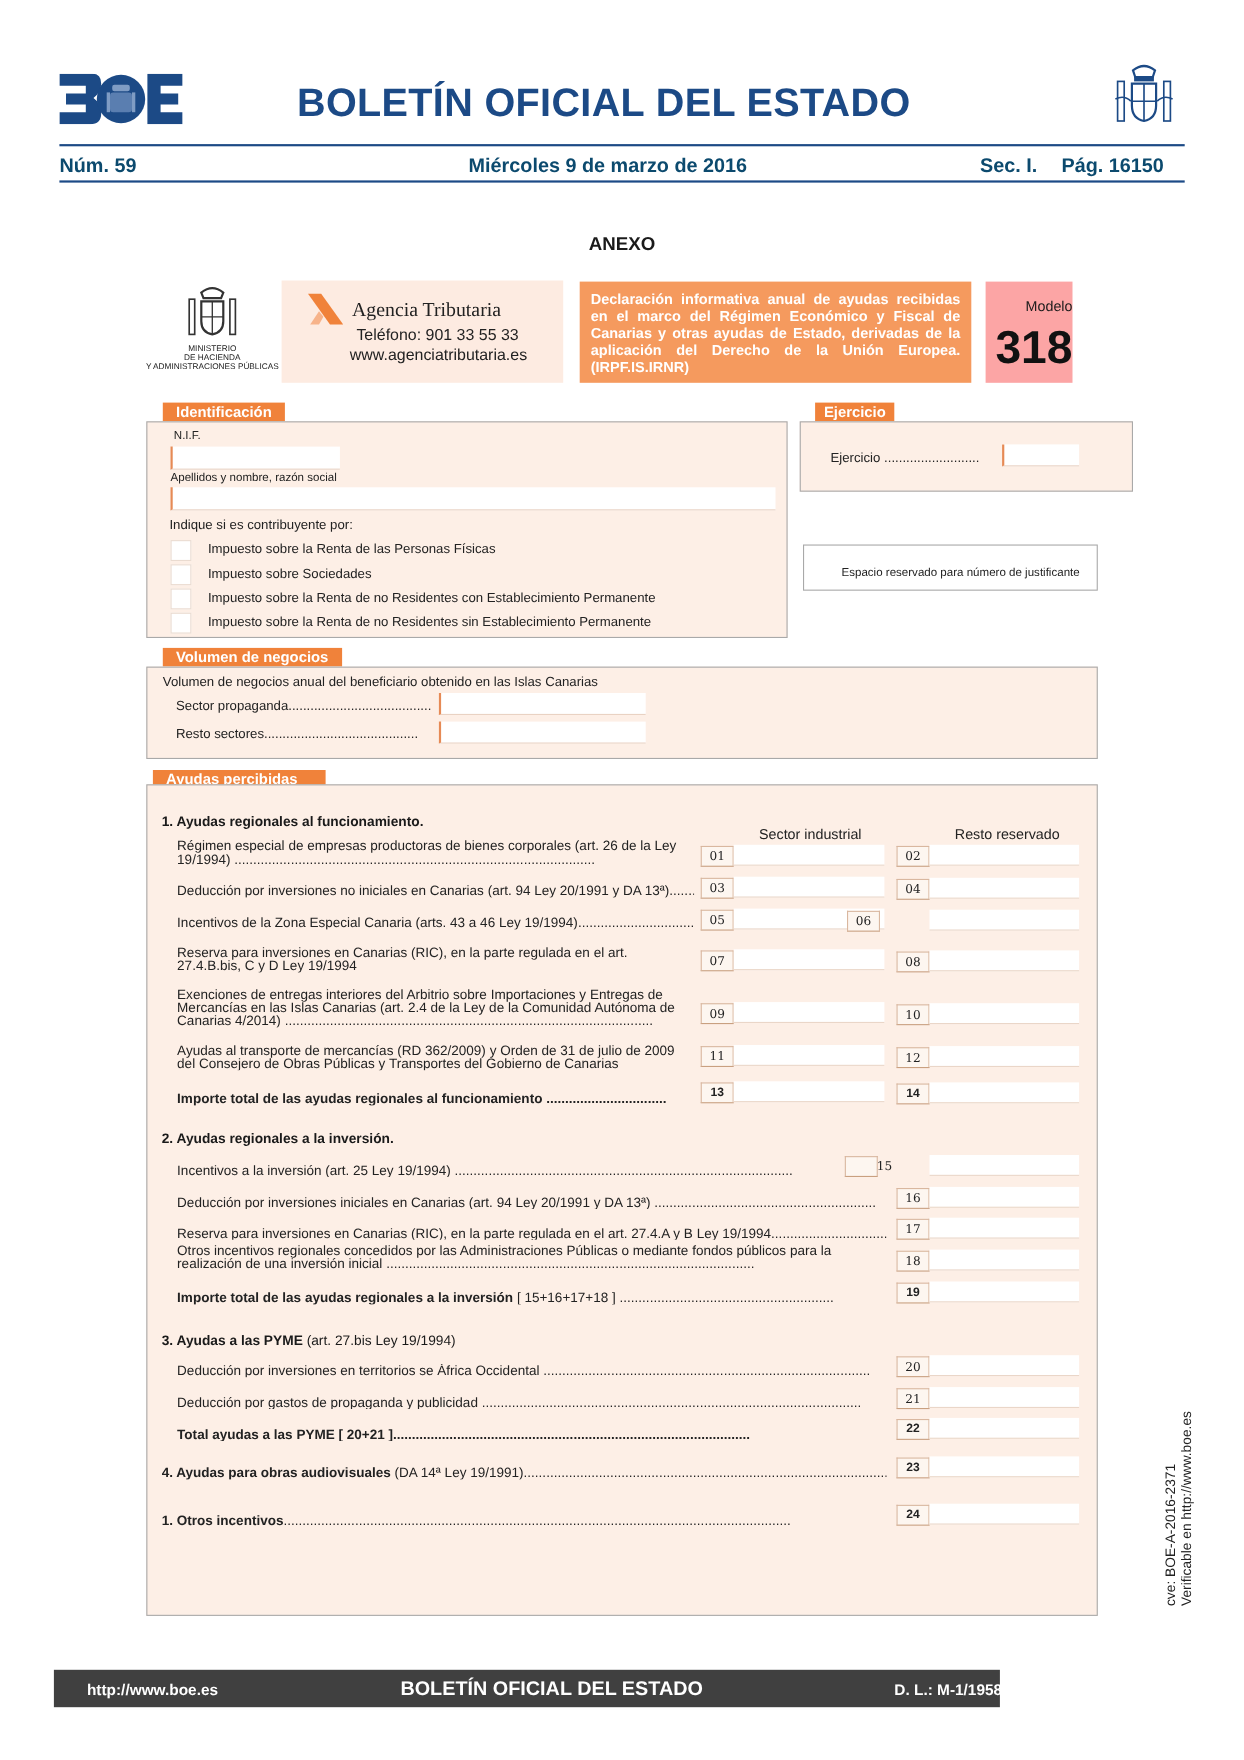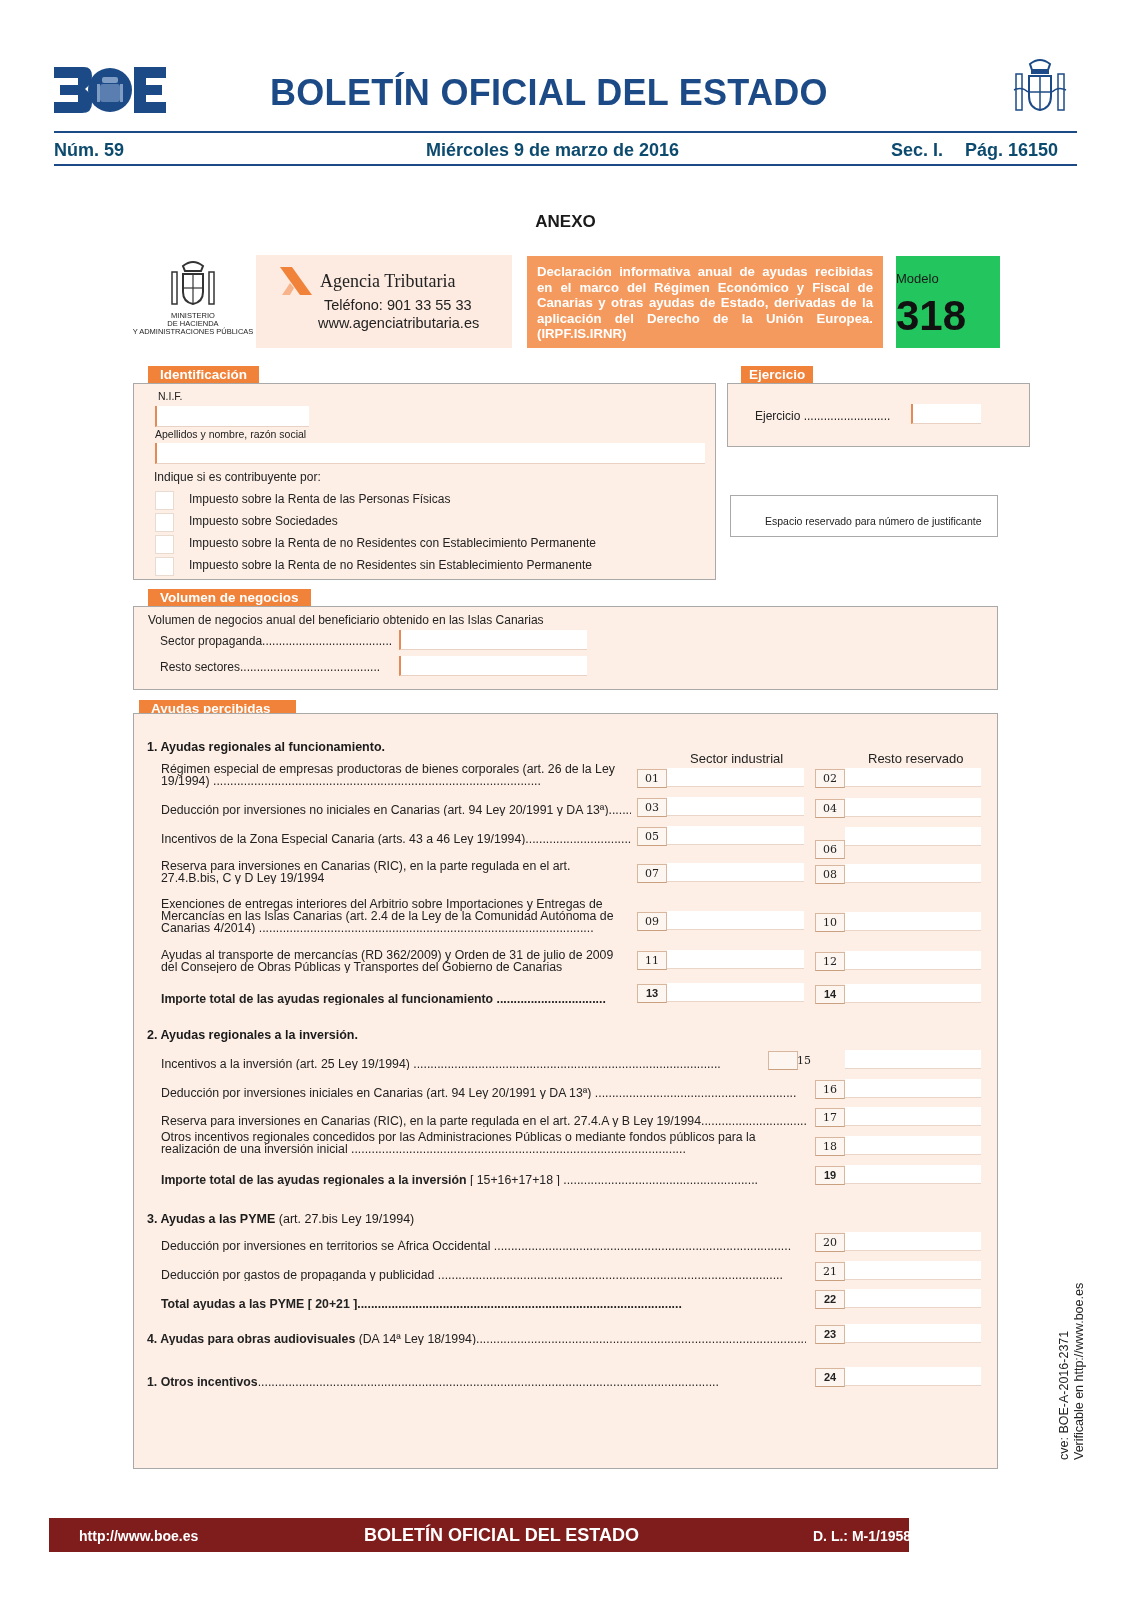--- a/index.html
+++ b/index.html
@@ -17,21 +17,21 @@
 
   .anexo { left: 0; width: 1131px; top: 212px; text-align: center; font-size: 17px; font-weight: bold; }
 
   
   .ministry { left: 132px; top: 258px; width: 122px; height: 80px; text-align: center; }
   .ministry-text { font-size: 7.5px; line-height: 8px; color: #222; text-transform: uppercase; }
   .agency-box { left: 256px; top: 255px; width: 256px; height: 93px; background: #fdebe1; }
   .agency-name { position: absolute; left: 64px; top: 16px; font-family: "Liberation Serif", serif; font-size: 18px; color: #222; white-space: nowrap; }
   .agency-line { position: absolute; left: 68px; font-size: 14.5px; color: #222; white-space: nowrap; }
   .decl-box { left: 527px; top: 256px; width: 356px; height: 92px; background: #f59a5e; color: #fff; font-weight: bold; font-size: 13.2px; line-height: 15.5px; padding: 8px 10px; text-align: justify; }
-  .modelo-box { left: 896px; top: 256px; width: 104px; height: 92px; background: #22c55e; text-align: left; }
+  .modelo-box { left: 896px; top: 256px; width: 79px; height: 92px; background: #fca5a5; text-align: right; }
   .modelo-label { position: absolute; left: 0; width: 100%; top: 15px; font-size: 13px; }
   .modelo-num { position: absolute; left: 0; width: 100%; top: 36px; font-size: 42px; font-weight: bold; color: #111; }
 
   
   .tab { height: 17px; background: #f0823a; color: #fff; font-weight: bold; font-size: 13.5px; line-height: 17px; padding: 0 12px; white-space: nowrap; }
   .panel { background: #fdefe6; border: 1px solid #a9a9a9; }
   .lbl { font-size: 12px; color: #222; white-space: nowrap; }
   .lbl-sm { font-size: 10.5px; color: #222; white-space: nowrap; }
   .field { background: #ffffff; border-left: 2px solid #e68a55; border-bottom: 1px solid #e9d2c3; }
   .chk { width: 19px; height: 19px; background: #fff; border: 1px solid #eadbd0; }
@@ -42,21 +42,21 @@
   .sec-title { font-size: 12.5px; font-weight: bold; white-space: nowrap; }
   .sec-title .normal { font-weight: normal; }
   .row-text { font-size: 12.3px; line-height: 12px; color: #222; }
   .code { width: 30px; height: 19px; background: #fdf6f0; border: 1px solid #d9b79f; border-bottom-color: #c9a080; font-size: 11px; line-height: 17px; text-align: center; color: #222; font-family: "DejaVu Serif", serif; }
   .code.bold { font-weight: bold; font-family: "Liberation Sans", sans-serif; }
   .amt { height: 19px; background: #fff; border-bottom: 1px solid #ead6c8; }
   .col-head { font-size: 13px; color: #222; white-space: nowrap; }
 
   
   .side-text { left: 1057px; top: 1460px; transform-origin: 0 0; transform: rotate(-90deg); font-size: 12.5px; line-height: 15px; color: #222; white-space: nowrap; }
-  .footer { left: 49px; top: 1518px; width: 860px; height: 34px; background: #7f1d1d; color: #fff; font-weight: bold; }
+  .footer { left: 49px; top: 1518px; width: 860px; height: 34px; background: #404040; color: #fff; font-weight: bold; }
   .footer span { position: absolute; top: 9px; white-space: nowrap; }
 </style>
 </head>
 <body>
 
 <div class="abs boe-logo">
   <svg width="112" height="46" viewBox="0 0 112 46">
 
     <path d="M0 0 H30 Q38 0 38 9 Q38 17 31 22 Q38 27 38 36 Q38 46 28 46 H0 V35 H24 V28 H6 V18 H24 V11 H0 Z" fill="#1c4a86"></path>
 
@@ -176,21 +176,21 @@
 
 <div class="abs row-text" style="left:161px; top:804px; width:470px; white-space:nowrap; overflow:hidden;">Deducción por inversiones no iniciales en Canarias (art. 94 Ley 20/1991 y DA 13ª).........</div>
 <div class="abs code" style="left:637px; top:798px;">03</div>
 <div class="abs amt" style="left:667px; top:797px; width:137px;"></div>
 <div class="abs code" style="left:815px; top:799px;">04</div>
 <div class="abs amt" style="left:845px; top:798px; width:136px;"></div>
 
 <div class="abs row-text" style="left:161px; top:833px; width:470px; white-space:nowrap; overflow:hidden;">Incentivos de la Zona Especial Canaria (arts. 43 a 46 Ley 19/1994)...............................</div>
 <div class="abs code" style="left:637px; top:827px;">05</div>
 <div class="abs amt" style="left:667px; top:826px; width:137px;"></div>
-<div class="abs code" style="left:815px; top:828px;margin-top:12px;">06</div>
+<div class="abs code" style="left:770px; top:828px;">06</div>
 <div class="abs amt" style="left:845px; top:827px; width:136px;"></div>
 
 <div class="abs row-text" style="left:161px; top:860px; width:470px; height:24px; overflow:hidden;">Reserva para inversiones en Canarias (RIC), en la parte regulada en el art. 27.4.B.bis, C y D Ley 19/1994 ............................................................................................</div>
 <div class="abs code" style="left:637px; top:864px;">07</div>
 <div class="abs amt" style="left:667px; top:863px; width:137px;"></div>
 <div class="abs code" style="left:815px; top:865px;">08</div>
 <div class="abs amt" style="left:845px; top:864px; width:136px;"></div>
 
 <div class="abs row-text" style="left:161px; top:898px; width:470px; height:36px; overflow:hidden;">Exenciones de entregas interiores del Arbitrio sobre Importaciones y Entregas de Mercancías en las Islas Canarias (art. 2.4 de la Ley de la Comunidad Autónoma de Canarias 4/2014) ..................................................................................................</div>
 <div class="abs code" style="left:637px; top:912px;">09</div>
@@ -244,21 +244,21 @@
 
 <div class="abs row-text" style="left:161px; top:1269px; width:645px; white-space:nowrap; overflow:hidden;">Deducción por gastos de propaganda y publicidad .....................................................................................................</div>
 <div class="abs code" style="left:815px; top:1262px;">21</div>
 <div class="abs amt" style="left:845px; top:1261px; width:136px;"></div>
 
 <div class="abs row-text" style="left:161px; top:1298px; width:645px; font-weight:bold; white-space:nowrap; overflow:hidden;">Total ayudas a las PYME [ 20+21 ]...............................................................................................</div>
 <div class="abs code bold" style="left:815px; top:1290px;">22</div>
 <div class="abs amt" style="left:845px; top:1289px; width:136px;"></div>
 
 <div class="abs row-text" style="left:147px; top:1333px; width:659px; white-space:nowrap; overflow:hidden;">
-  <span style="font-weight:bold;">4. Ayudas para obras audiovisuales</span><span> (DA 14ª Ley 18/1994)</span><span>..................................................................................................</span>
+  <span style="font-weight:bold;">4. Ayudas para obras audiovisuales</span><span> (DA 14ª Ley 19/1991)</span><span>..................................................................................................</span>
 </div>
 <div class="abs code bold" style="left:815px; top:1325px;">23</div>
 <div class="abs amt" style="left:845px; top:1324px; width:136px;"></div>
 
 <div class="abs row-text" style="left:147px; top:1376px; width:659px; white-space:nowrap; overflow:hidden;">
   <span style="font-weight:bold;">1. Otros incentivos</span><span>.......................................................................................................................................</span>
 </div>
 <div class="abs code bold" style="left:815px; top:1368px;">24</div>
 <div class="abs amt" style="left:845px; top:1367px; width:136px;"></div>
 

